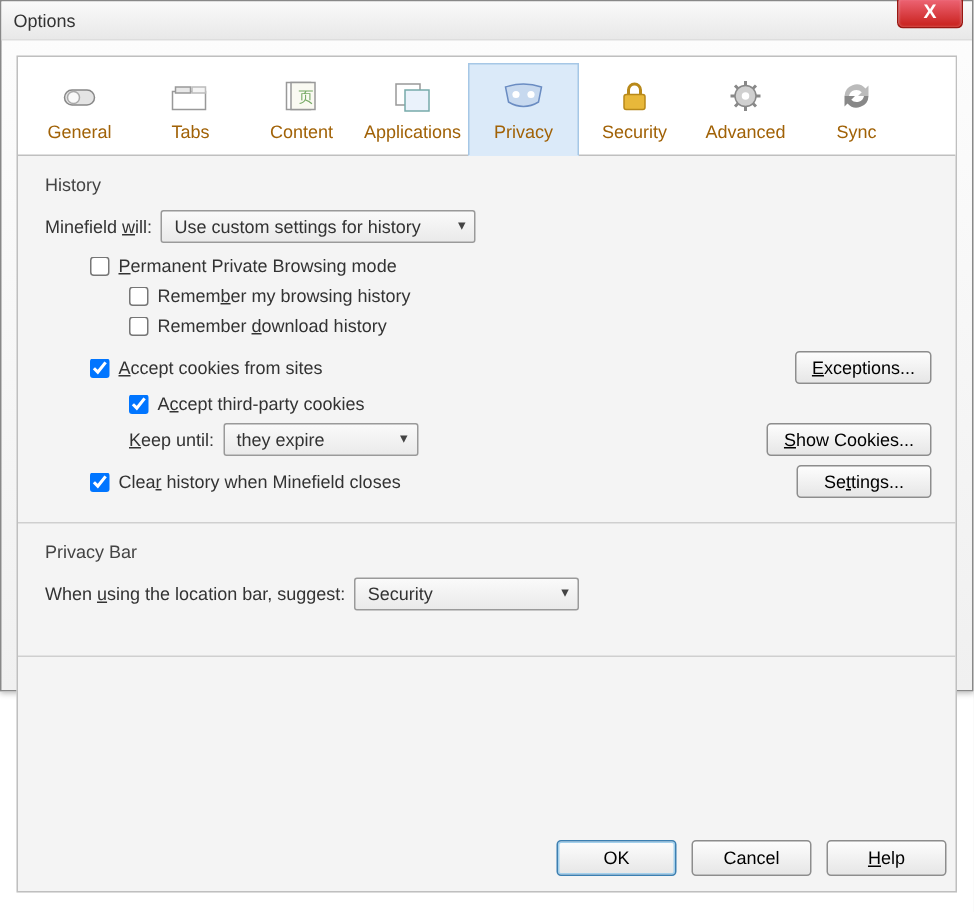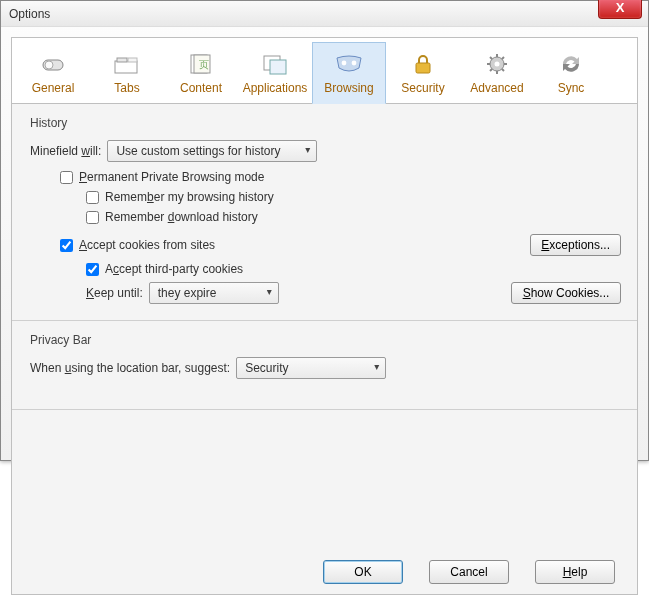--- a/index.html
+++ b/index.html
@@ -93,22 +93,22 @@
   border-radius: 3px;
   padding: 3px 10px;
   font: inherit;
   cursor: pointer;
   min-width: 90px;
 }
 .rightbtn { margin-left: auto; }
 hr.sep { border: none; border-top: 1px solid #cfcfcf; margin: 6px 0 10px 0; }
 .buttons {
   position: absolute;
-  bottom: 10px; right: 22px;
-  display: flex; gap: 26px; margin-left: 40px;
+  bottom: 10px; right: 6px;
+  display: flex; gap: 10px; margin-left: 40px;
 }
 .buttons .action { min-width: 80px; padding: 4px 10px;}
 .buttons .primary { border-color: #3c7fb1; box-shadow: 0 0 0 1px #a3d0ec inset; }
 .undl { text-decoration: underline; text-decoration-thickness:1px; }
 svg { display:block; }
 </style>
 </head>
 <body>
 
 <div class="window">
@@ -158,21 +158,21 @@
         <div class="lbl">Applications</div>
       </div>
       <div class="tab sel">
         <div class="ico">
           <svg width="30" height="24">
               <path d="M3 6 Q15 2 27 6 L25 16 Q15 22 5 16 Z" fill="#c7d9ef" stroke="#6a8cc2"></path>
               <circle cx="10" cy="11" r="2.4" fill="#fff"></circle>
               <circle cx="20" cy="11" r="2.4" fill="#fff"></circle>
             </svg>
         </div>
-        <div class="lbl">Browsing</div>
+        <div class="lbl">Privacy</div>
       </div>
       <div class="tab">
         <div class="ico">
           <svg width="24" height="24">
               <rect x="5" y="11" width="14" height="10" rx="1.5" fill="#e8b83a" stroke="#b8891a"></rect>
               <path d="M8 11 V8 a4 4 0 0 1 8 0 V11" fill="none" stroke="#b8891a" stroke-width="2"></path>
             </svg>
         </div>
         <div class="lbl">Security</div>
       </div>
@@ -239,20 +239,25 @@
             <input type="checkbox" id="cb6" checked="" style="">
             <label for="cb6">A<span class="undl">c</span>cept third-party cookies</label>
           </div>
           <div class="row">
             <label><span class="undl">K</span>eep until:</label>
             <span class="field" style="min-width:130px">they expire</span>
             <button class="action rightbtn" style="min-width:110px"><span class="undl">S</span>how Cookies...</button>
           </div>
         </div>
 
+        <div class="row" style="margin-top:6px;">
+          <input type="checkbox" id="cb7" checked="" style="">
+          <label for="cb7">Clea<span class="undl">r</span> history when Minefield closes</label>
+          <button class="action rightbtn">Se<span class="undl">t</span>tings...</button>
+        </div>
       </div>
     </div>
 
     <hr class="sep">
 
     <div class="section" style="padding-top:2px">
       <div class="grouptitle">Privacy Bar</div>
       <div class="row">
         <label>When <span class="undl">u</span>sing the location bar, suggest:</label>
         <span class="field" style="min-width:150px">Security</span>

